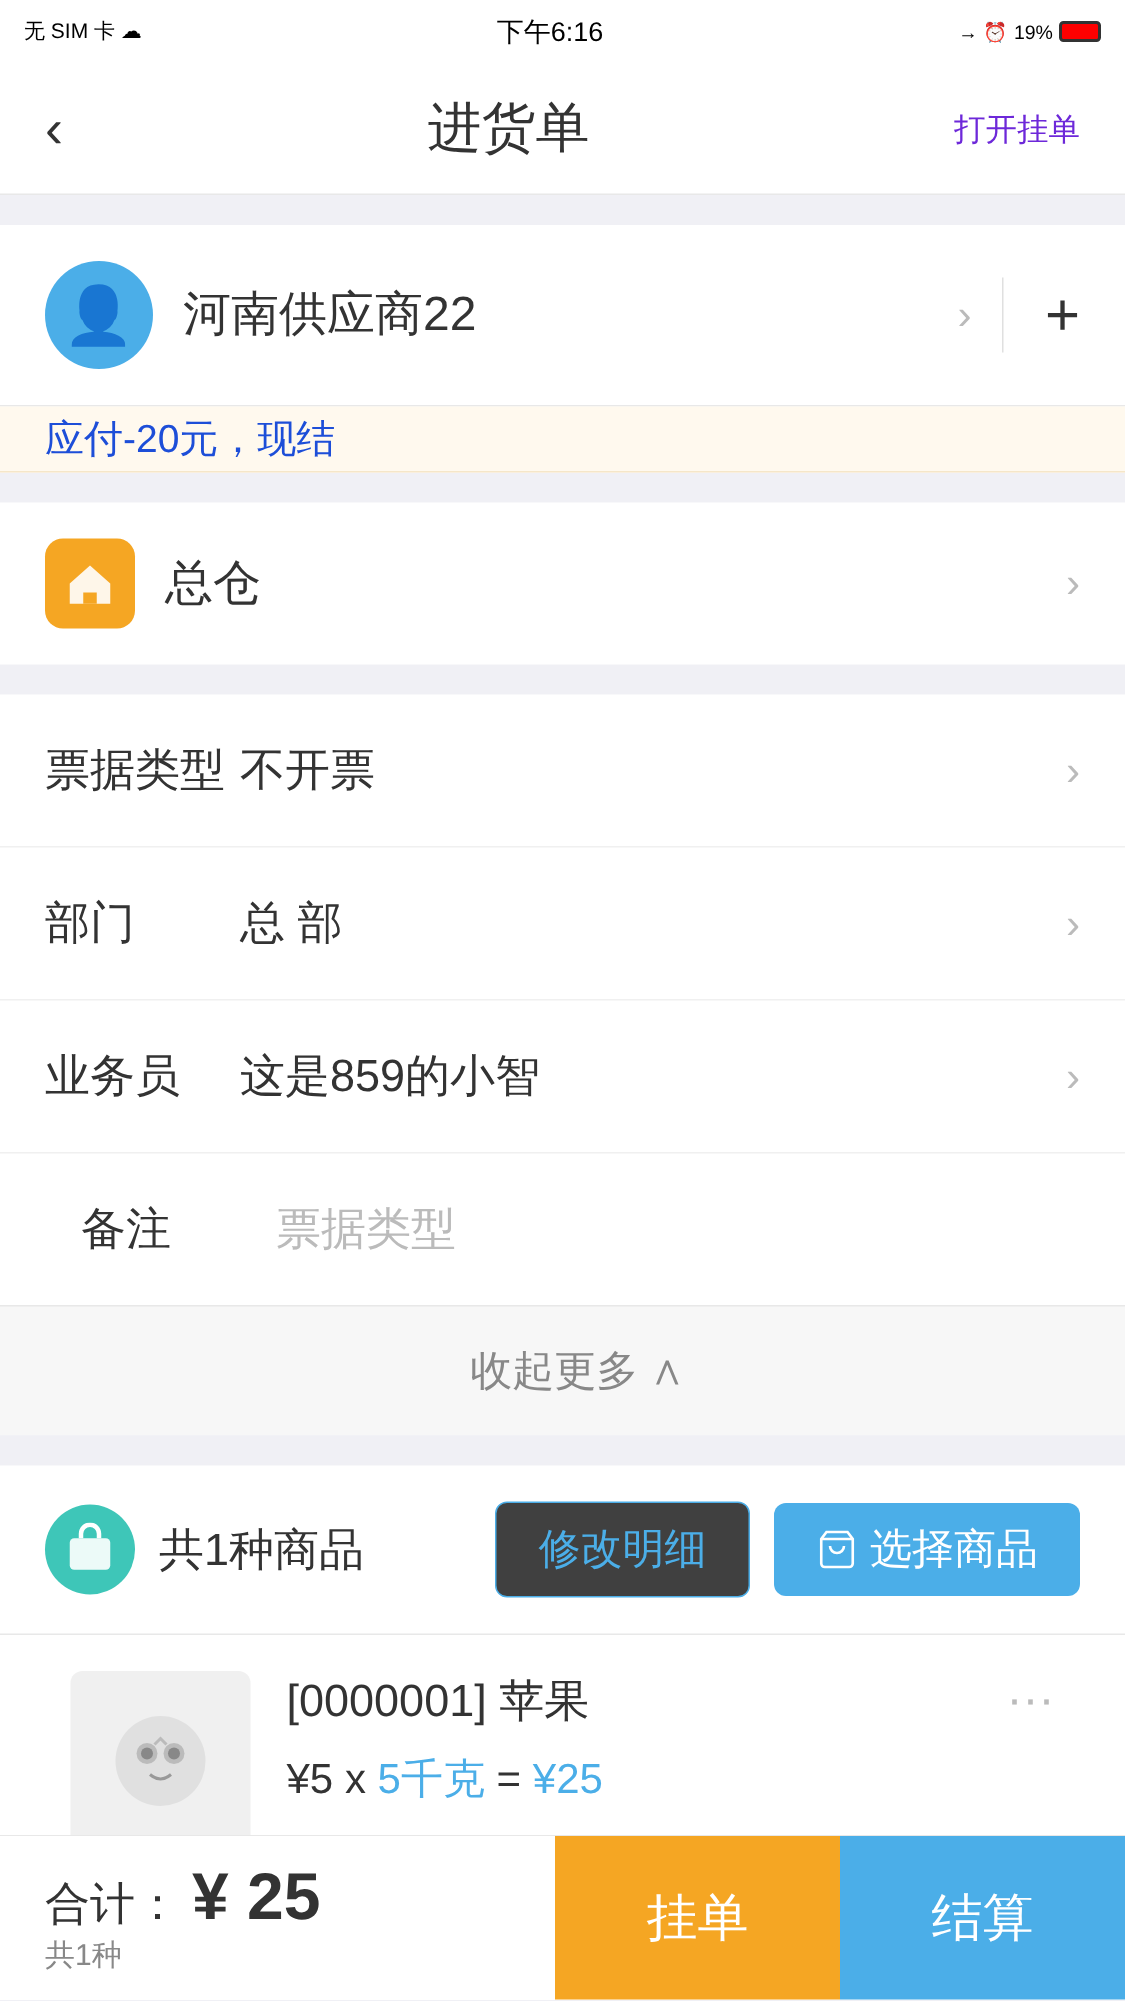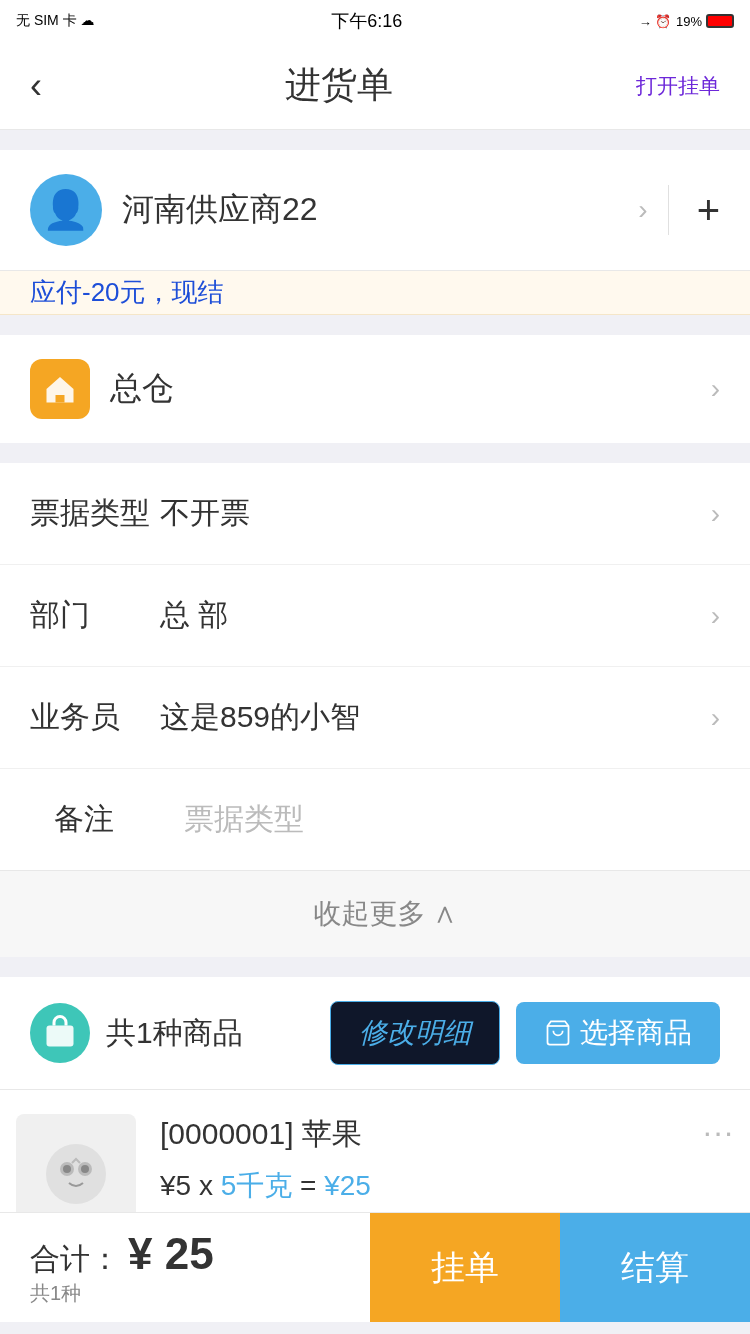--- a/index.html
+++ b/index.html
@@ -211,45 +211,44 @@
       margin-right: 16px;
     }
     .product-count {
       flex: 1;
       font-size: 30px;
       color: #333;
     }
     .btn-edit {
       border: 1px solid #4baee8;
       color: #4baee8;
-      background: #0f172a;
+      background: #404040;
       border-radius: 8px;
       padding: 12px 28px;
       font-size: 28px;
       cursor: pointer;
       margin-right: 16px;
-      font-style: italic;
     }
     .btn-select {
       background: #4baee8;
       color: #fff;
       border: none;
       border-radius: 8px;
       padding: 12px 28px;
       font-size: 28px;
       cursor: pointer;
       display: flex;
       align-items: center;
       gap: 8px;
     }
 
     
     .product-item {
       background: #fff;
-      padding: 24px 16px;
+      padding: 24px 47px;
       display: flex;
       align-items: flex-start;
       border-bottom: 1px solid #f0f0f0;
     }
     .product-thumb {
       width: 120px;
       height: 120px;
       background: #f0f0f0;
       border-radius: 8px;
       display: flex;
@@ -277,21 +276,21 @@
     .product-more {
       color: #bbb;
       font-size: 32px;
       margin-left: 10px;
       cursor: pointer;
     }
 
     
     .bottom-bar {
       position: fixed;
-      bottom: 12px;
+      bottom: 1px;
       left: 0;
       width: 750px;
       height: 110px;
       display: flex;
       background: #fff;
       border-top: 1px solid #e8e8e8;
     }
     .bottom-total {
       flex: 1;
       display: flex;

